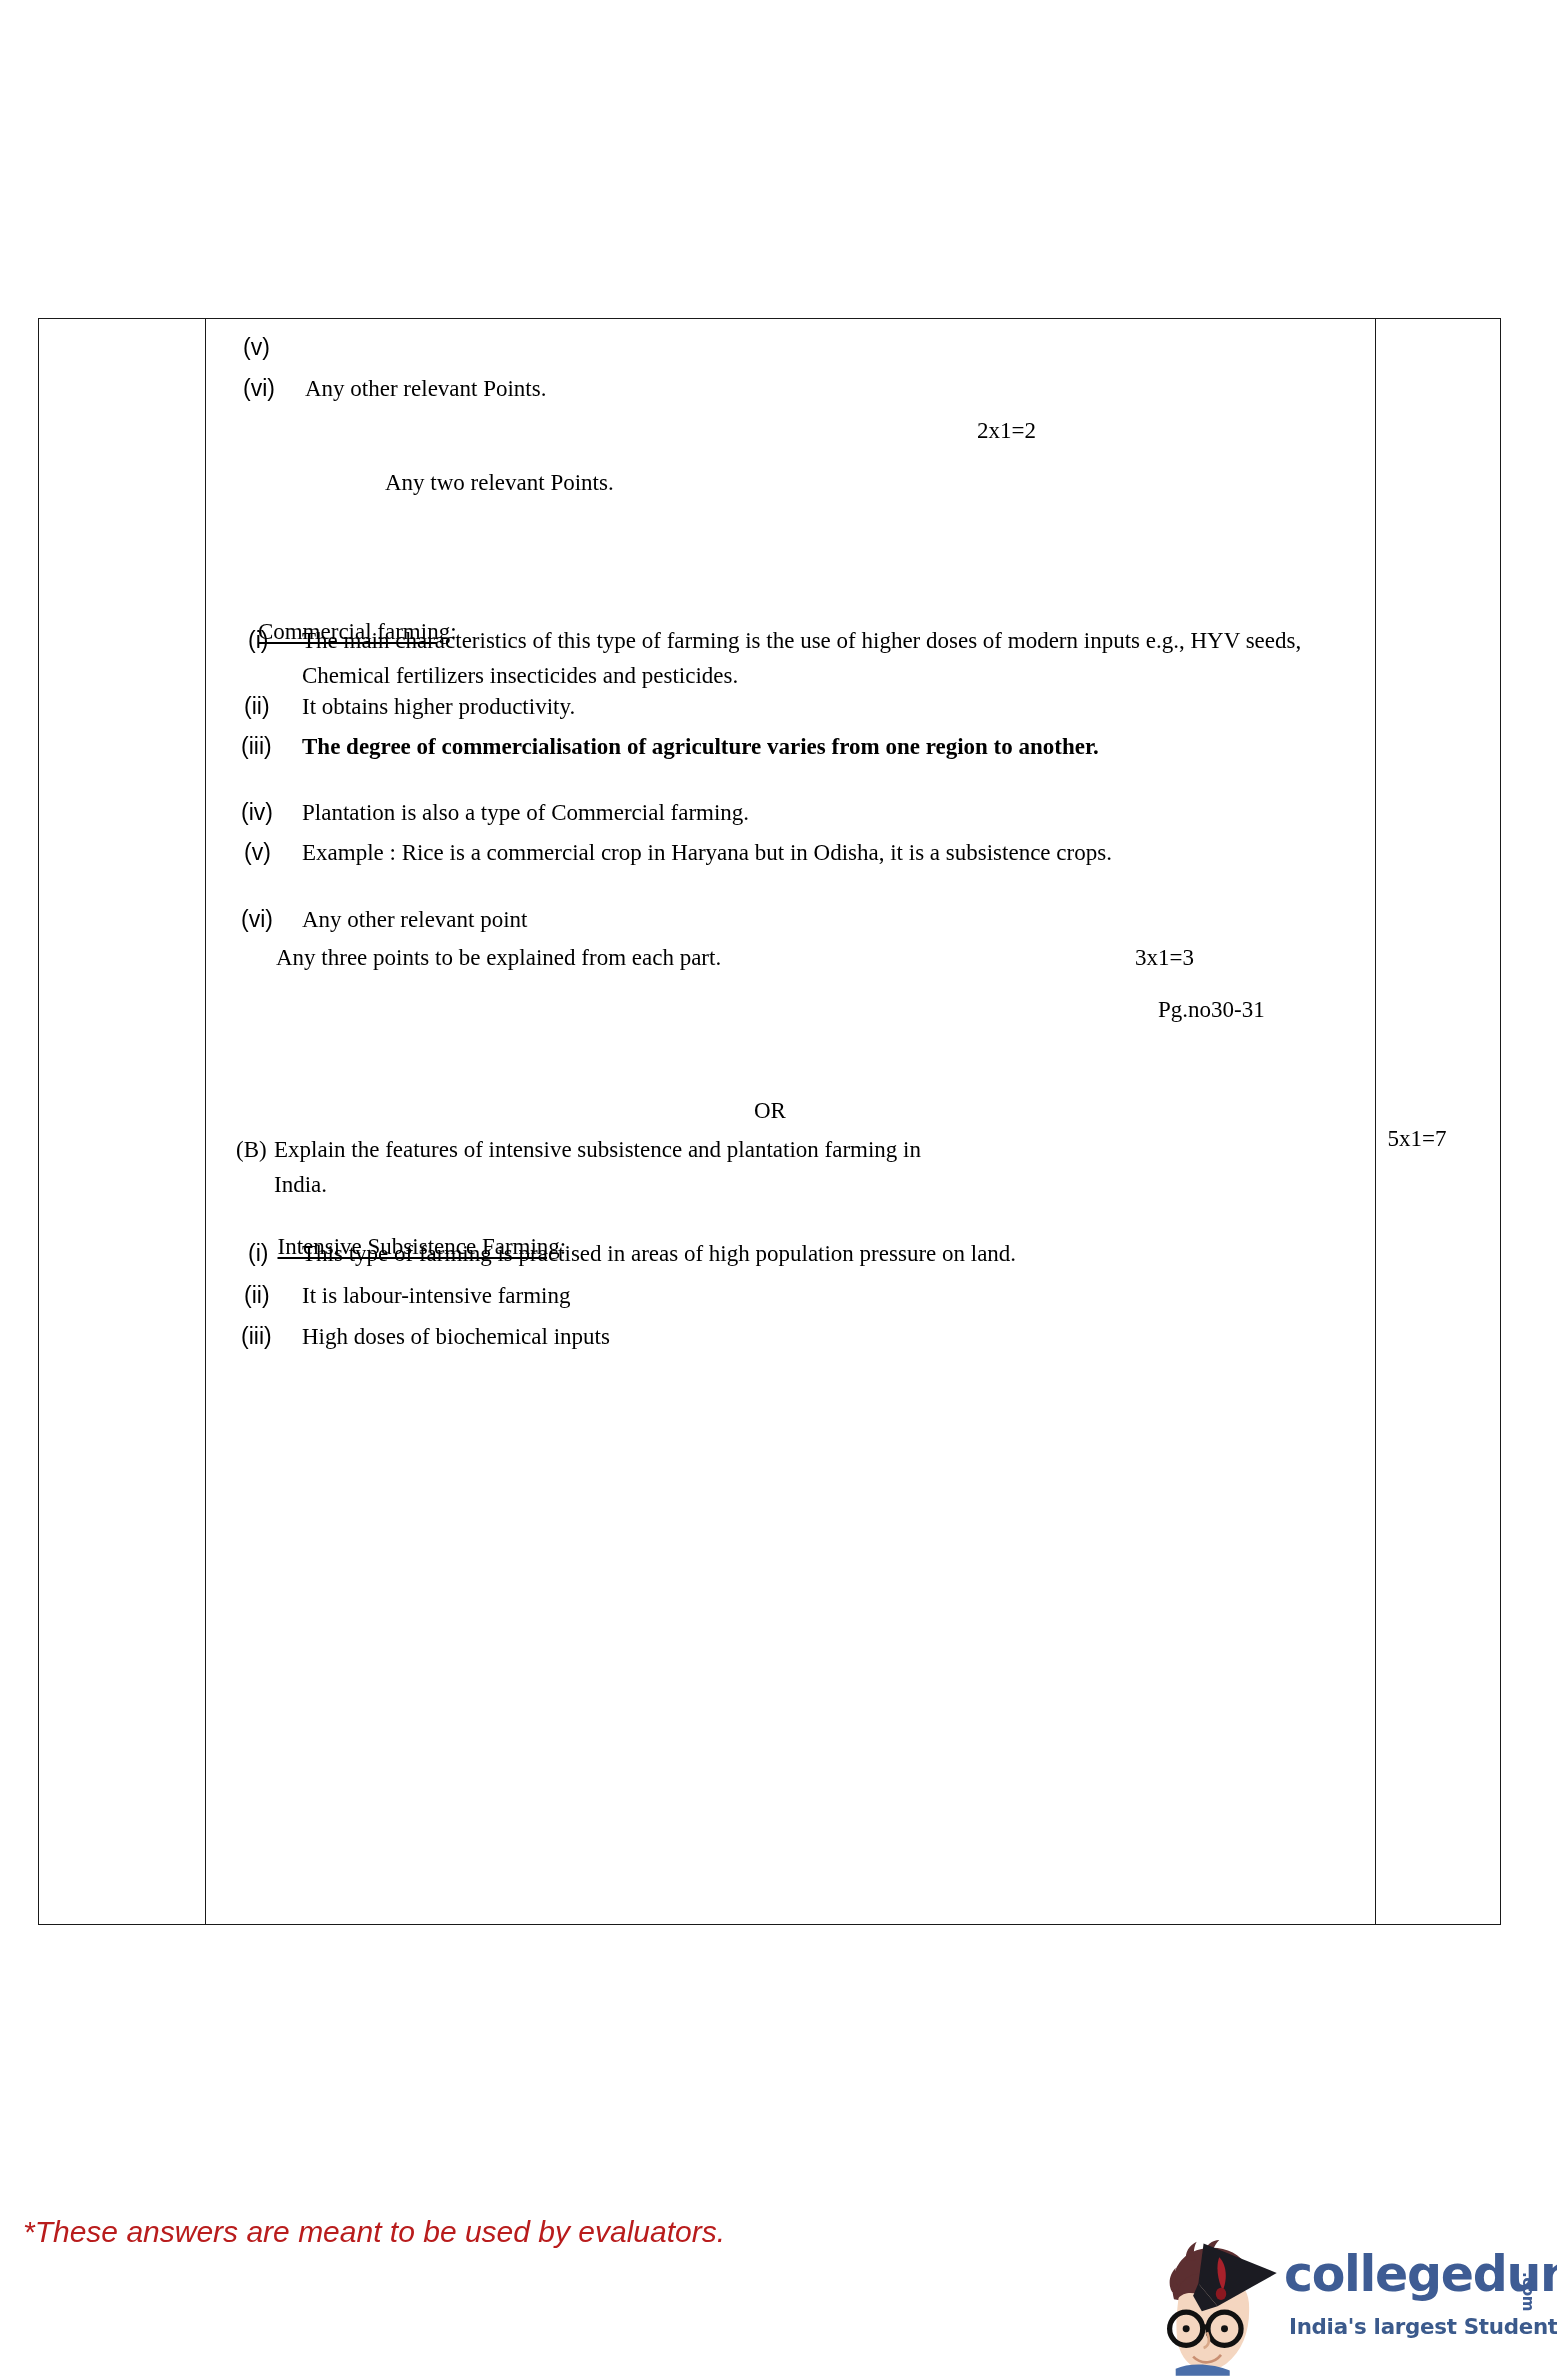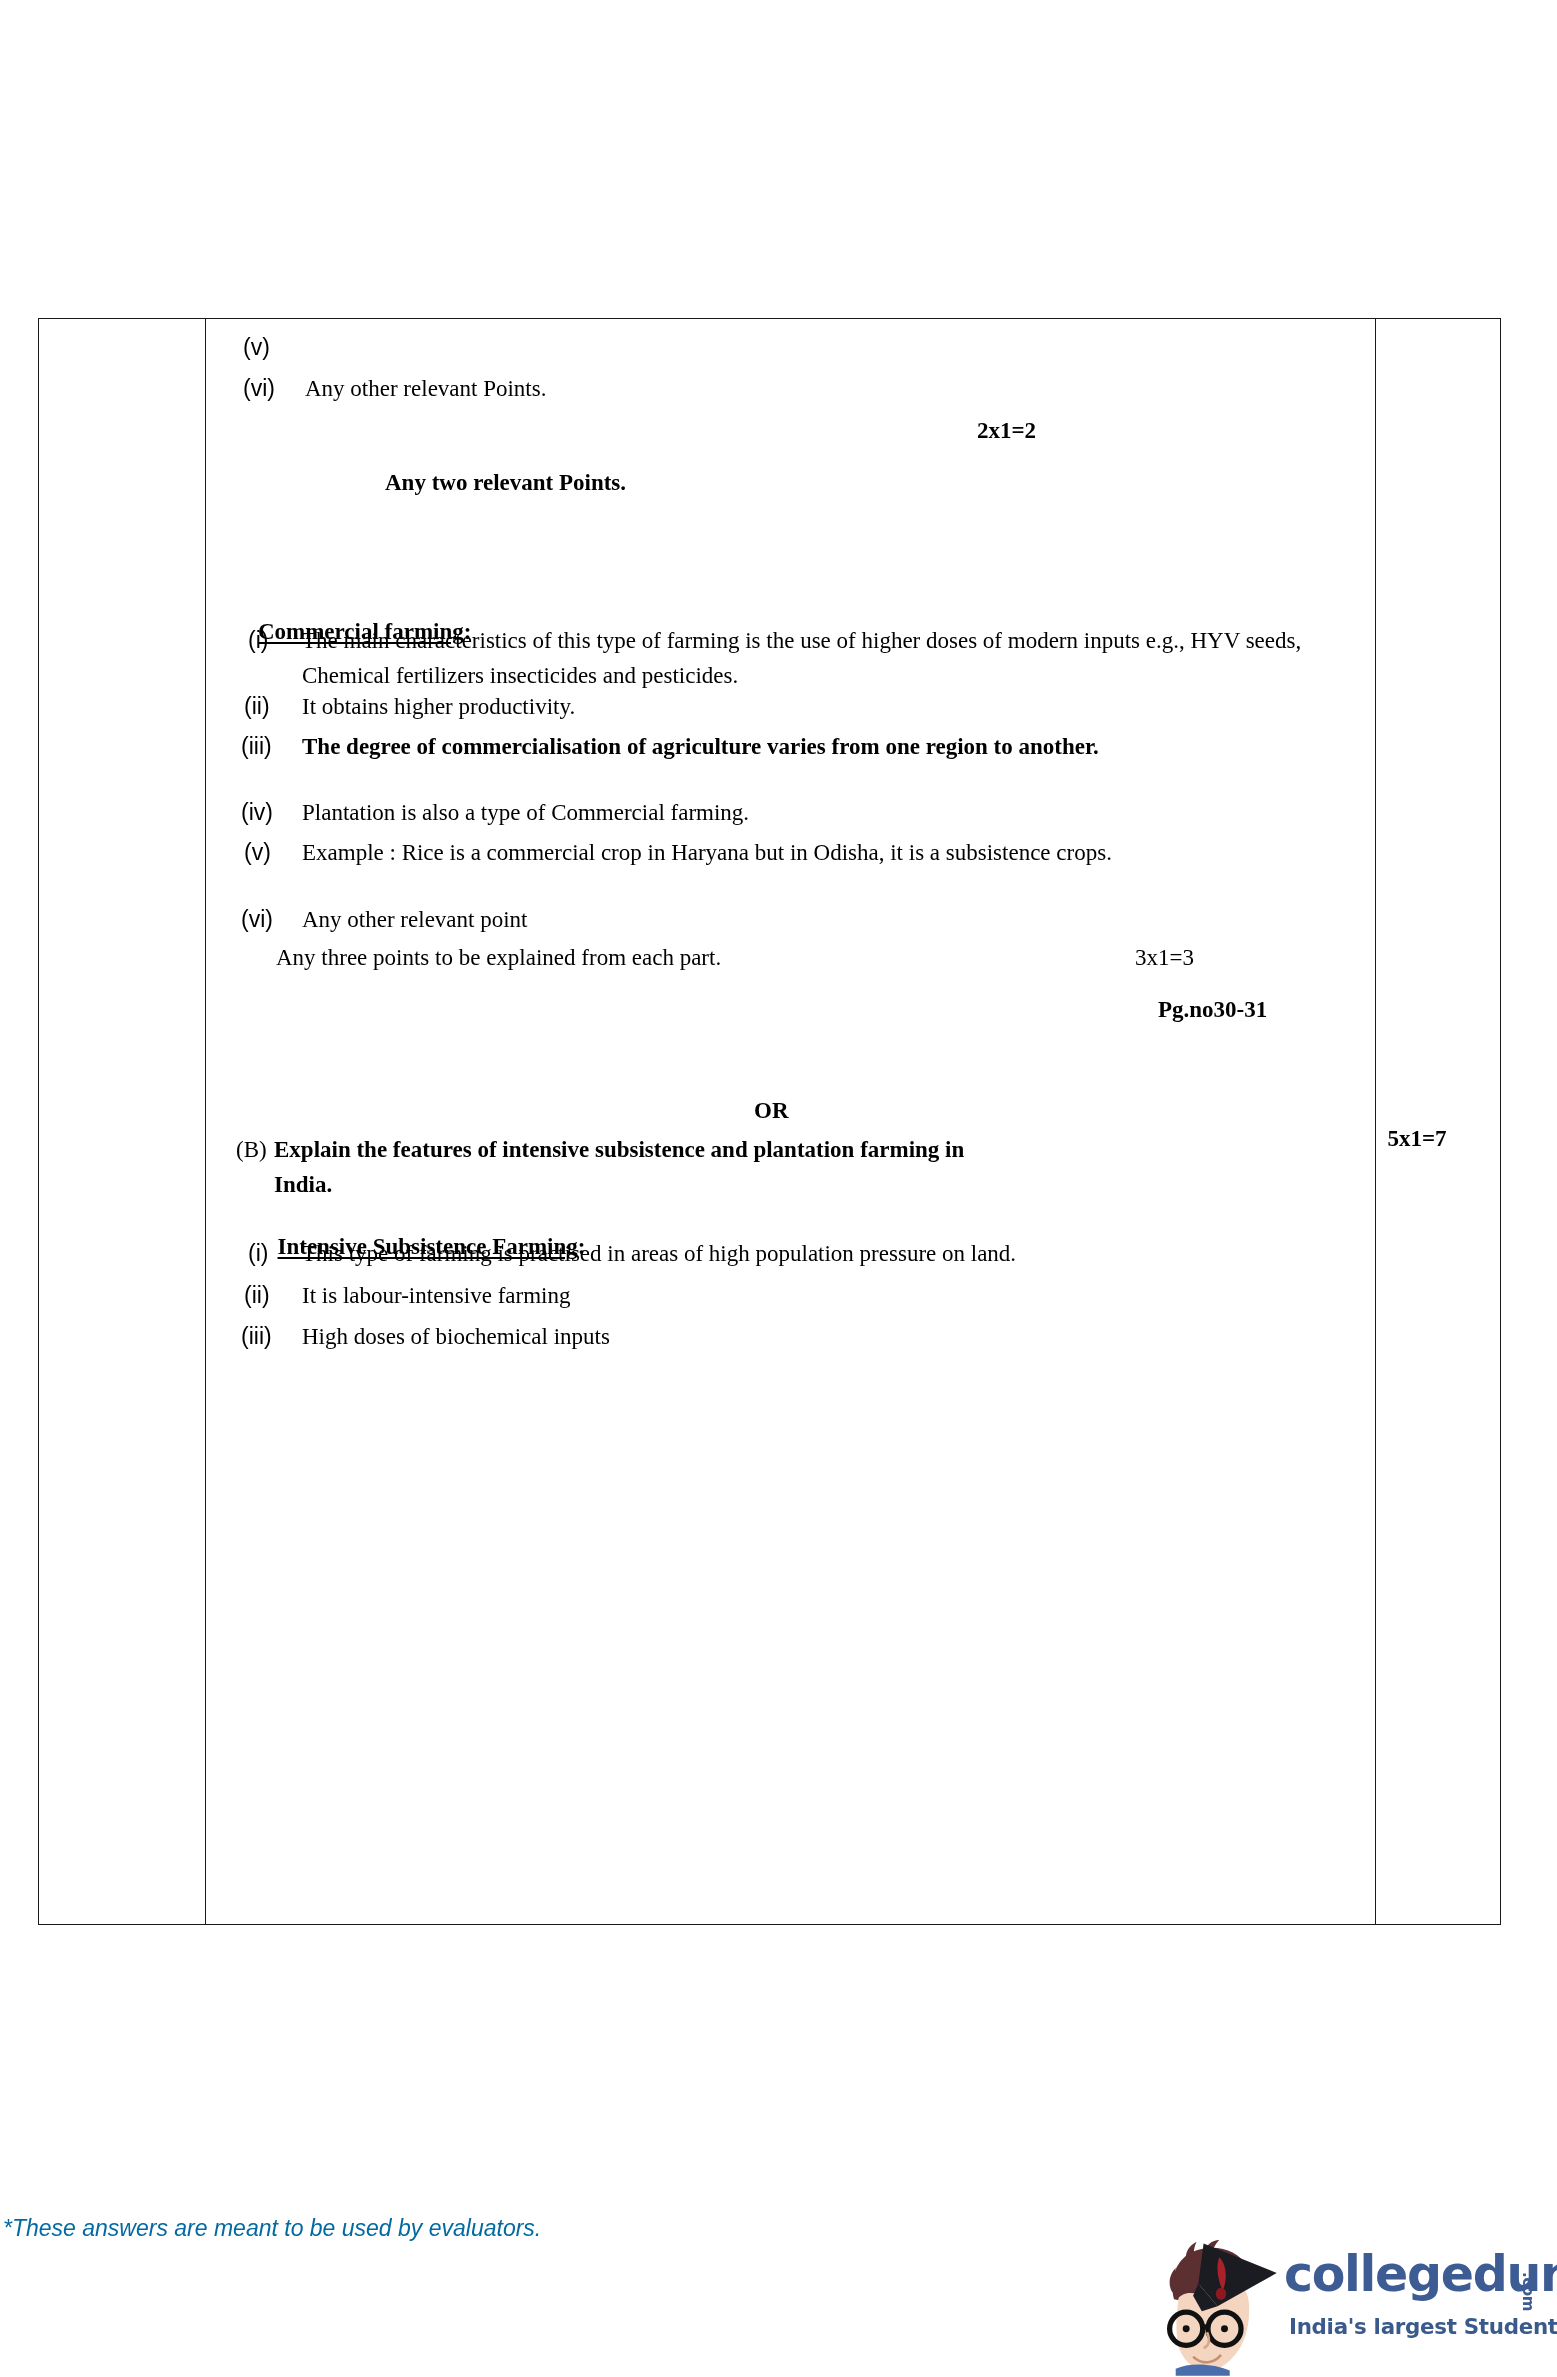--- a/index.html
+++ b/index.html
@@ -55,46 +55,46 @@
     width: 126px; height: 100%;
   }
 
   
   .tx {
     position: absolute;
     font-size: 23px;
     line-height: 35px;
     white-space: pre-wrap;
   }
-  .b  { font-weight: bold; }
+  .b  { font-weight: normal; }
   .ul { text-decoration: underline; text-underline-offset: 2.6px; }
 
   
   .rn {
     position: absolute;
     font-family: "Liberation Sans", "DejaVu Sans", sans-serif;
     font-size: 23px;
     line-height: 35px;
   }
 
   .body-txt {
     position: absolute;
     font-size: 23px;
     line-height: 35px;
   }
 
   
   #footer-note {
     position: absolute;
-    left: 3px;
+    left: 23px;
     top: 2215px;
     font-family: "Liberation Sans", "DejaVu Sans", sans-serif;
     font-style: italic;
-    font-size: 23px;
-    color: #0369a1;
+    font-size: 30px;
+    color: #b91c1c;
     white-space: nowrap;
   }
 
   
   #logo {
     position: absolute;
     left: 1167px;
     top: 2234px;
     width: 391px;
     height: 143px;

